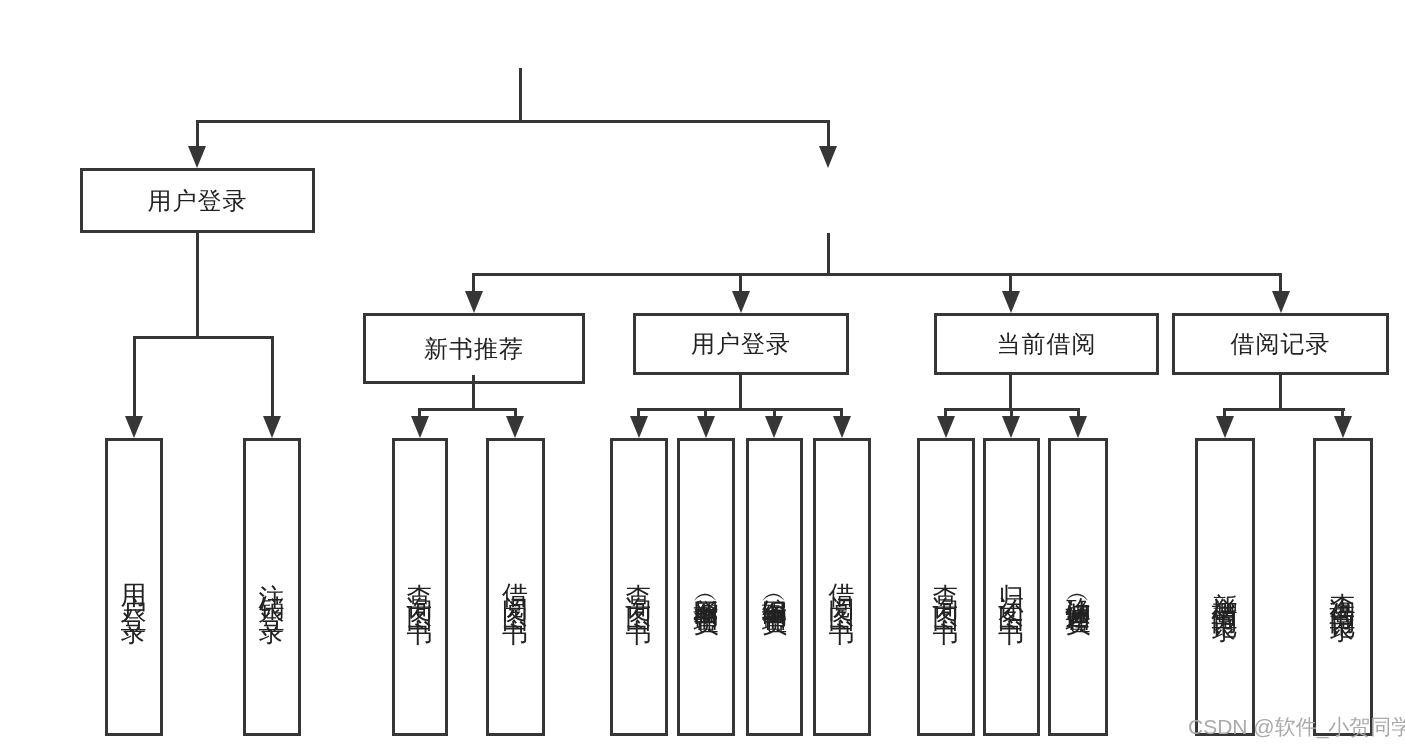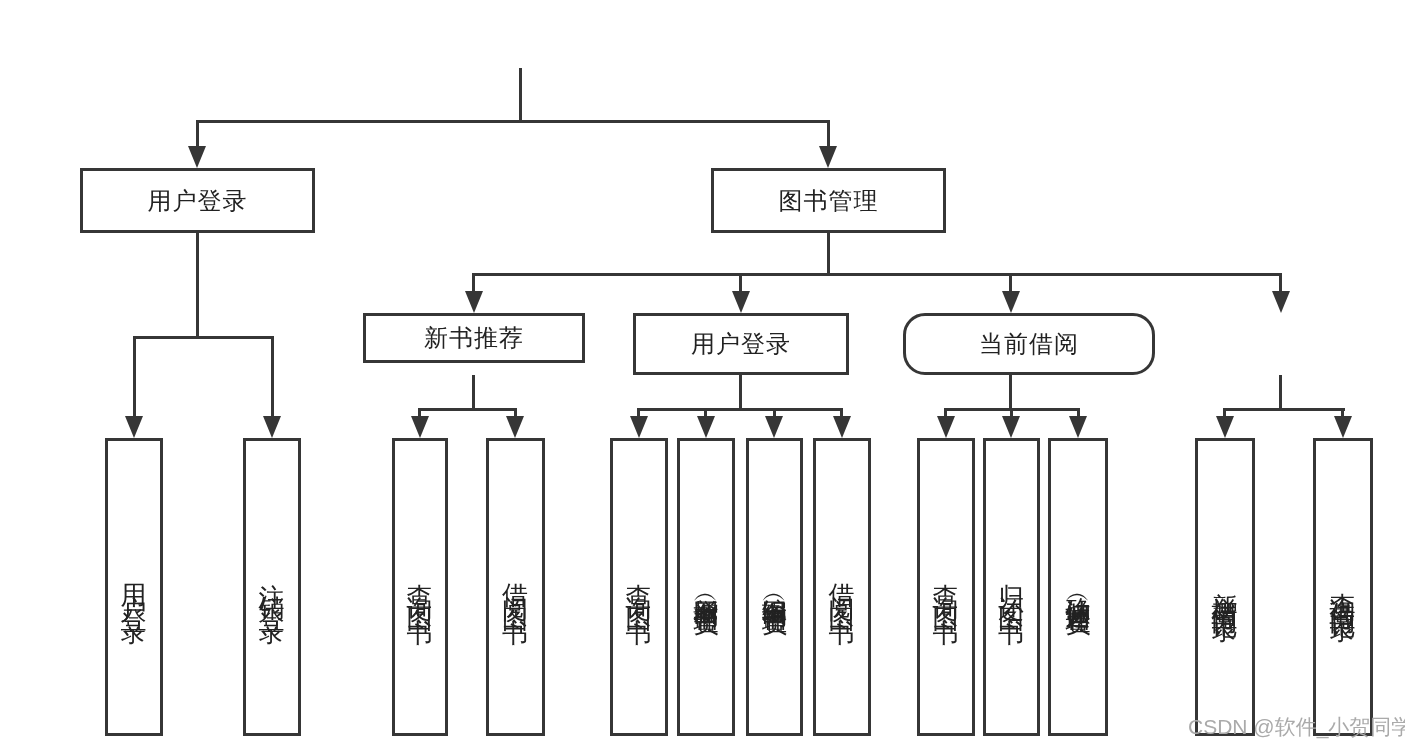--- a/index.html
+++ b/index.html
@@ -63,50 +63,50 @@
   <div class="l" style="left:519px;top:68px;width:3px;height:52px;"></div>
   <div class="l" style="left:196px;top:120px;width:634px;height:3px;"></div>
   <div class="l" style="left:196px;top:120px;width:3px;height:28px;"></div>
   <div class="arrow" style="left:188px;top:146px;"></div>
   <div class="l" style="left:827px;top:120px;width:3px;height:28px;"></div>
   <div class="arrow" style="left:819px;top:146px;"></div>
 
   <div class="box hbox" style="left:80px;top:168px;width:235px;height:65px;">
     <span>用户登录</span>
   </div>
-  <div class="box hbox" style="left:711px;top:168px;width:235px;height:65px;">
-    <span>图书管理</span>
-  </div>
 
   <div class="l" style="left:196px;top:233px;width:3px;height:103px;"></div>
   <div class="l" style="left:133px;top:336px;width:141px;height:3px;"></div>
   <div class="l" style="left:133px;top:336px;width:3px;height:82px;"></div>
   <div class="arrow" style="left:125px;top:416px;"></div>
   <div class="l" style="left:271px;top:336px;width:3px;height:82px;"></div>
   <div class="arrow" style="left:263px;top:416px;"></div>
 
   <div class="l" style="left:827px;top:233px;width:3px;height:40px;"></div>
   <div class="l" style="left:472px;top:273px;width:810px;height:3px;"></div>
   <div class="l" style="left:472px;top:273px;width:3px;height:20px;"></div>
   <div class="arrow" style="left:465px;top:291px;"></div>
   <div class="l" style="left:739px;top:273px;width:3px;height:20px;"></div>
   <div class="arrow" style="left:732px;top:291px;"></div>
   <div class="l" style="left:1009px;top:273px;width:3px;height:20px;"></div>
   <div class="arrow" style="left:1002px;top:291px;"></div>
   <div class="l" style="left:1279px;top:273px;width:3px;height:20px;"></div>
   <div class="arrow" style="left:1272px;top:291px;"></div>
 
-  <div class="box hbox" style="left:363px;top:313px;width:222px;height:50px;">
+  <div class="box hbox" style="left:363px;top:313px;width:222px;height:71px;">
     <span>新书推荐</span>
   </div>
   <div class="box hbox" style="left:633px;top:313px;width:216px;height:62px;">
     <span>用户登录</span>
   </div>
-  <div class="box hbox" style="left:903px;top:313px;width:252px;height:62px;border-radius:22px;">
+  <div class="box hbox" style="left:934px;top:313px;width:225px;height:62px;">
     <span>当前借阅</span>
+  </div>
+  <div class="box hbox" style="left:1172px;top:313px;width:217px;height:62px;">
+    <span>借阅记录</span>
   </div>
 
   <div class="l" style="left:472px;top:375px;width:3px;height:33px;"></div>
   <div class="l" style="left:418px;top:408px;width:99px;height:3px;"></div>
   <div class="l" style="left:418px;top:408px;width:3px;height:12px;"></div>
   <div class="arrow" style="left:411px;top:416px;"></div>
   <div class="l" style="left:514px;top:408px;width:3px;height:12px;"></div>
   <div class="arrow" style="left:506px;top:416px;"></div>
 
   <div class="l" style="left:739px;top:375px;width:3px;height:33px;"></div>

